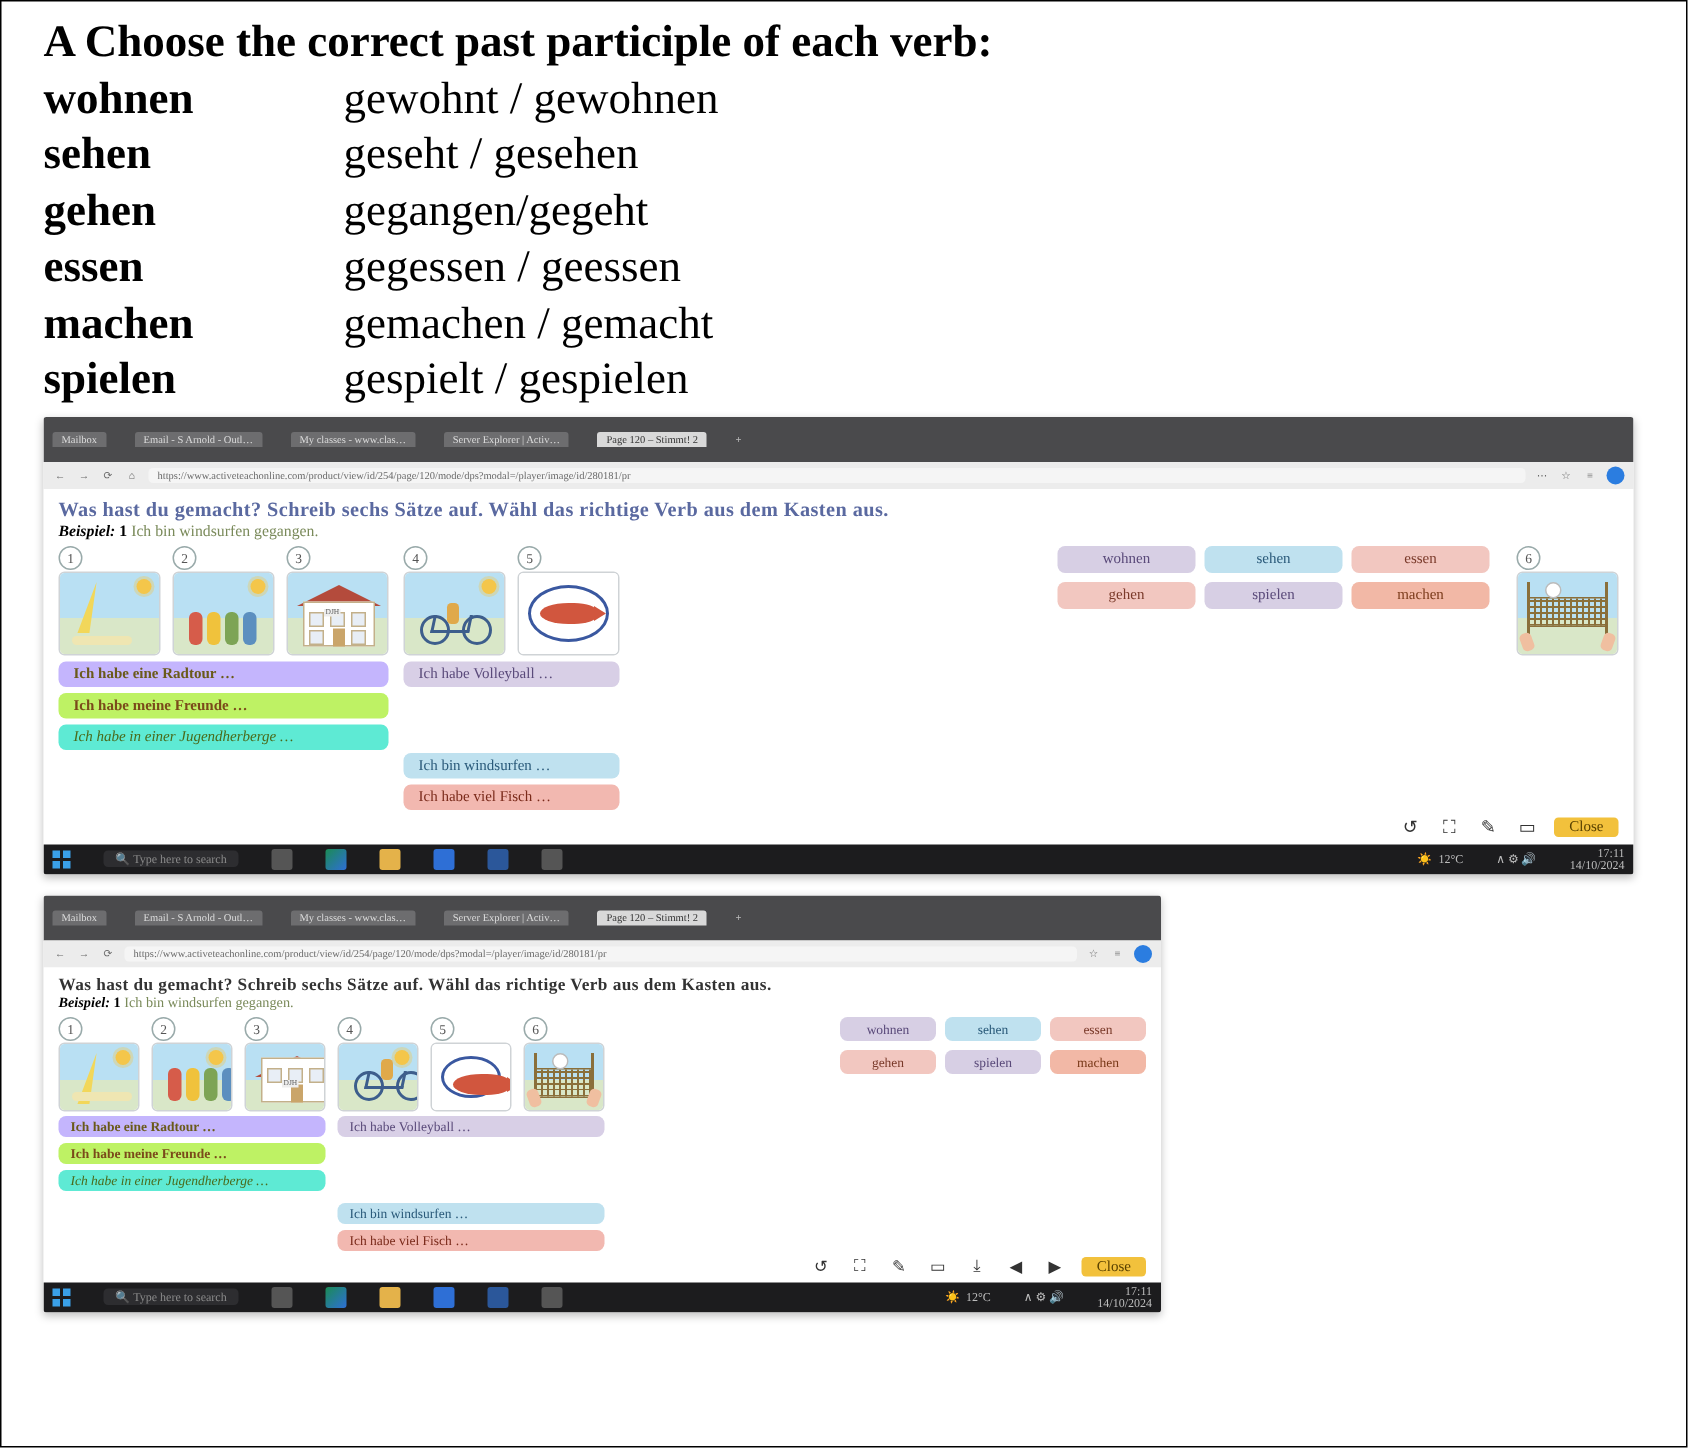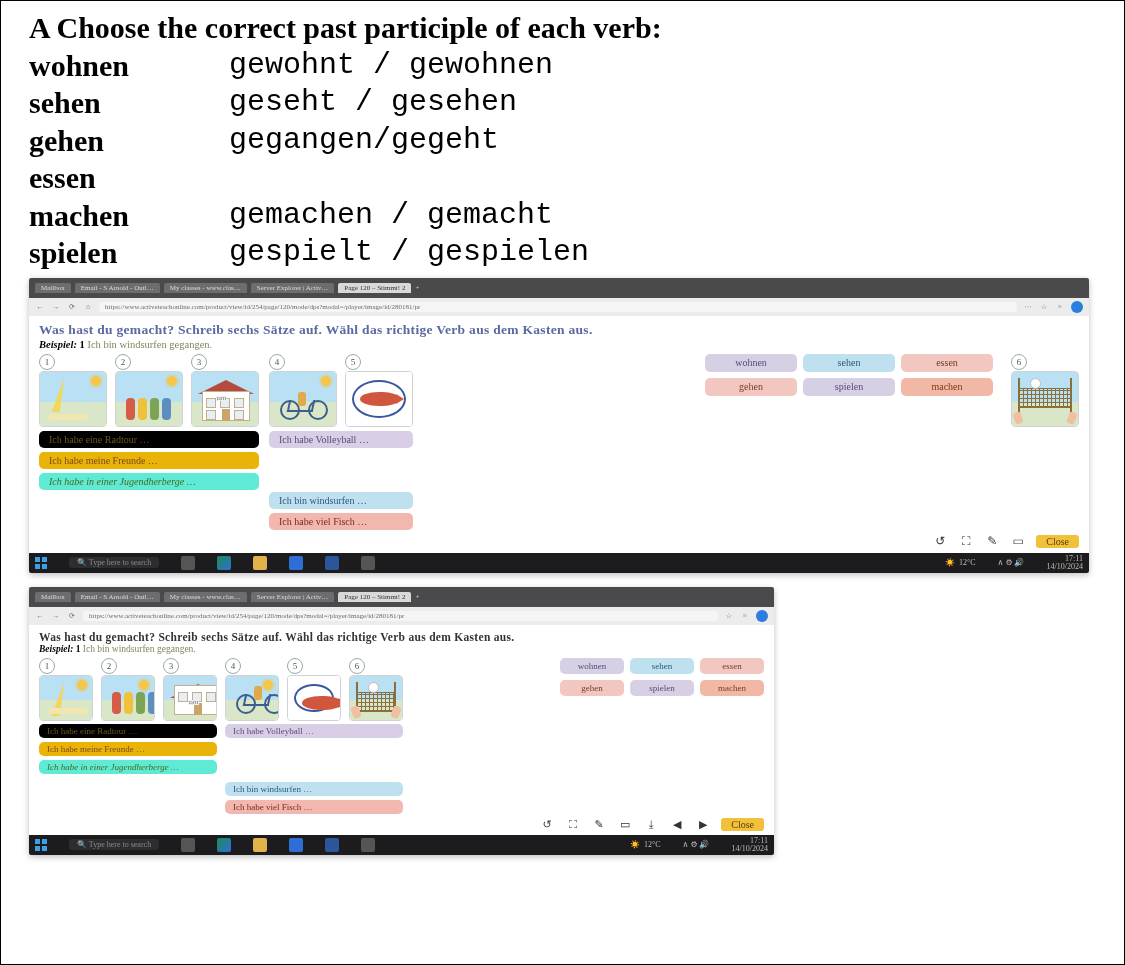--- a/index.html
+++ b/index.html
@@ -10,30 +10,30 @@
     font-family:"Times New Roman", Times, serif;
     color:#000;
     position:relative;
     border:1px solid #000;
     box-sizing:border-box;
   }
   .page { padding:8px 28px 0 28px; }
   .heading-line { font-size:30px; font-weight:bold; line-height:1.25; }
   .verb-row { display:flex; font-size:30px; line-height:1.25; }
   .verb-row .verb { font-weight:bold; width:200px; }
-  .verb-row .opts { font-weight:normal;font-family:Liberation Mono, monospace; }
+  .verb-row .opts { font-weight:normal; }
   .section-b { font-size:30px; font-weight:bold; line-height:1.25; margin-top:36px; }
 
   
   .shot-outer { margin-top:6px; box-shadow:0 2px 6px rgba(0,0,0,0.25); border-radius:2px; overflow:hidden; }
   .shot1 { width:1060px; }
   .shot2 { width:745px; margin-top:14px; }
 
   
-  .tabsbar { background:#4a4a4c; height:20px; display:flex; align-items:center; gap:4px; padding:0 6px; font-size:7px; color:#bbb; }
+  .tabsbar { background:#4a4a4c; height:30px; display:flex; align-items:center; gap:19px; padding:0 6px; font-size:7px; color:#bbb; }
   .tabsbar .tab { background:#6d6d6f; padding:1px 6px; border-radius:2px 2px 0 0; color:#ddd; white-space:nowrap; }
   .tabsbar .tab.active { background:#d9d9d9; color:#333; }
   .tabsbar .plus { color:#bbb; font-weight:bold; }
   
   .addrbar { background:#ececec; height:18px; display:flex; align-items:center; gap:6px; padding:0 6px; font-size:7px; color:#6a6a6a; }
   .addrbar .iconbtn { width:10px; text-align:center; }
   .addrbar .url { flex:1; background:#f5f5f5; border-radius:3px; padding:1px 6px; color:#6a6a6a; overflow:hidden; white-space:nowrap; }
   .addrbar .rgroup { display:flex; gap:6px; align-items:center; }
   .circle-blue { width:12px; height:12px; border-radius:50%; background:#2b7de0; display:inline-block; }
 
@@ -82,22 +82,22 @@
   .pole{ position:absolute; top:6px; width:2px; bottom:4px; background:#8a6f3a; }
   .poleL{ left:6px; } .poleR{ right:6px; }
   .ball{ position:absolute; left:18px; top:6px; width:9px; height:9px; border-radius:50%; background:#fff; border:1px solid #bbb; }
   .handL{ position:absolute; left:2px; bottom:2px; width:8px; height:12px; background:#f0bfa0; border-radius:3px; transform:rotate(-20deg); }
   .handR{ position:absolute; right:2px; bottom:2px; width:8px; height:12px; background:#f0bfa0; border-radius:3px; transform:rotate(20deg); }
 
   
   .pills-col { display:flex; flex-direction:column; gap:4px; }
   .pill { font-size:10px; padding:3px 10px; border-radius:5px; white-space:nowrap; }
   .pill.small { font-size:9px; padding:2px 8px; }
-  .p-yel { background:#000000; color:#6a5a1a; }
-  .p-org { background:#eab308; color:#7a4a1a; }
+  .p-yel { background:#c4b5fd; color:#6a5a1a;font-weight:bold; }
+  .p-org { background:#bef264; color:#7a4a1a;font-weight:bold; }
   .p-grn { background:#5eead4; color:#4a6a1a;font-style:italic; }
   .p-lil { background:#d8cfe6; color:#5a4a7a; }
   .p-blu { background:#bfe1ef; color:#2a5a7a;margin-top:40px; }
   .p-red { background:#f2b8b0; color:#7a2a1a; }
 
   
   .vtile, .vtile.small { display:inline-flex; align-items:center; justify-content:center; border-radius:5px; font-size:10px; }
   .vtile { width:92px; height:18px; }
   .vtile.small { width:64px; height:16px; font-size:9px; }
   .vt-lav { background:#d7cfe4; color:#5a4a7a; }
@@ -146,20 +146,21 @@
       <div class="verb-row">
         <span class="verb">sehen</span>
         <span class="opts">geseht / gesehen</span>
       </div>
       <div class="verb-row">
         <span class="verb">gehen</span>
         <span class="opts"> gegangen/gegeht</span>
       </div>
       <div class="verb-row">
         <span class="verb">essen</span>
+        <span class="opts">gegessen / geessen</span>
       </div>
       <div class="verb-row">
         <span class="verb">machen</span>
         <span class="opts"> gemachen / gemacht</span>
       </div>
       <div class="verb-row">
         <span class="verb">spielen</span>
         <span class="opts">gespielt / gespielen</span>
       </div>
     </div>

